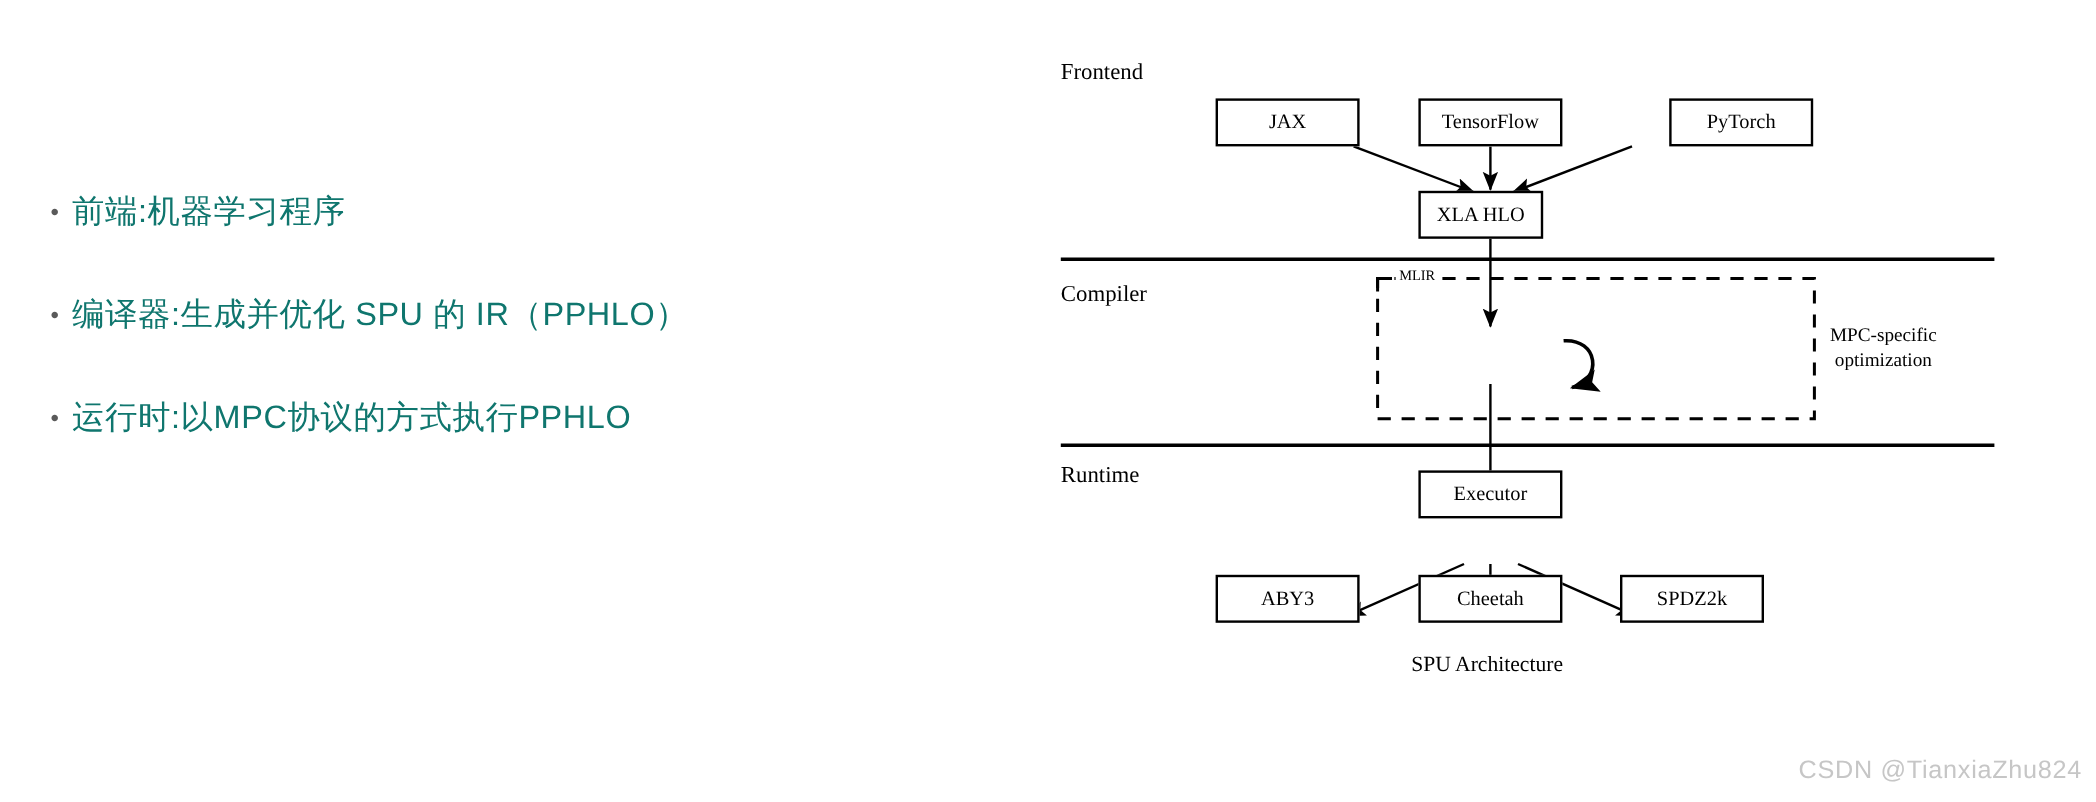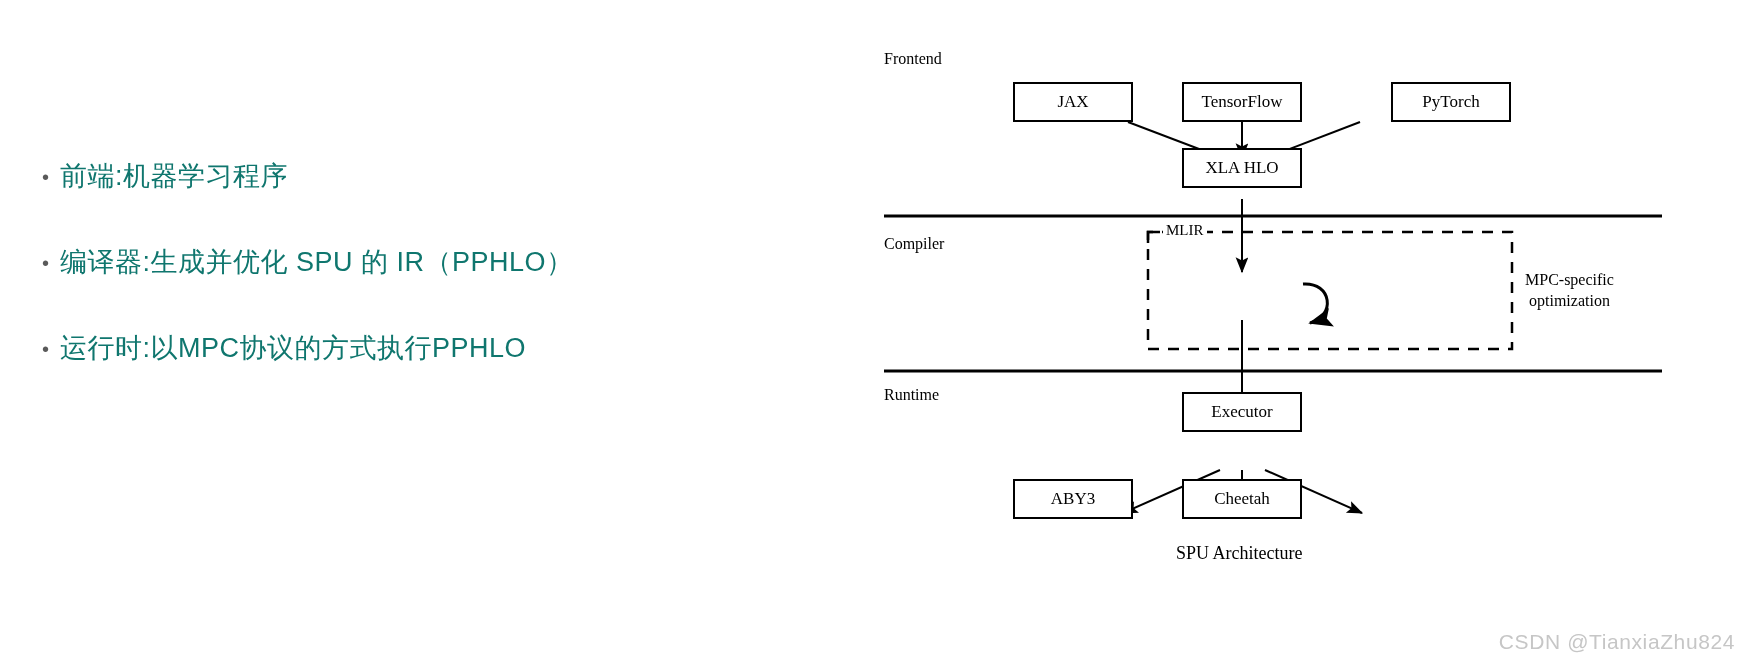--- a/index.html
+++ b/index.html
@@ -98,29 +98,29 @@
     justify-content: center;
     font-family: "Liberation Serif", "DejaVu Serif", serif;
     font-size: 17px;
     color: #000000;
     white-space: nowrap;
   }
 
   .section-label {
     position: absolute;
     font-family: "Liberation Serif", "DejaVu Serif", serif;
-    font-size: 16px;
+    font-size: 19px;
     color: #000000;
     white-space: nowrap;
   }
 
   .mlir-label {
     position: absolute;
     font-family: "Liberation Serif", "DejaVu Serif", serif;
-    font-size: 15px;
+    font-size: 12px;
     background: #ffffff;
     padding: 0 3px;
     white-space: nowrap;
   }
 
   .opt-label {
     position: absolute;
     font-family: Liberation Serif, serif;
     font-size: 16px;
     line-height: 21px;
@@ -211,25 +211,26 @@
 
   <div class="opt-label" style="left:645px; top:269px;">
     <div>MPC-specific</div>
     <div>optimization</div>
   </div>
 
   <div class="node-box" style="left:133px; top:82px; width:120px; height:40px;">JAX</div>
   <div class="node-box" style="left:302px; top:82px; width:120px; height:40px;">TensorFlow</div>
   <div class="node-box" style="left:470px; top:82px; width:120px; height:40px;margin-left:41px;">PyTorch</div>
 
-  <div class="node-box" style="left:302px; top:148px; width:120px; height:40px;text-align:center;">XLA HLO</div>
+  <div class="node-box" style="left:302px; top:159px; width:104px; height:40px;text-align:center;">XLA HLO</div>
 
 
   <div class="node-box" style="left:302px; top:392px; width:120px; height:40px;">Executor</div>
 
   <div class="node-box" style="left:133px; top:479px; width:120px; height:40px;">ABY3</div>
   <div class="node-box" style="left:302px; top:479px; width:120px; height:40px;">Cheetah</div>
+  <div class="node-box" style="left:470px; top:479px; width:120px; height:40px;">SPDZ2k</div>
 
   <div id="diagram-caption" style="left:296px; top:543px;">SPU Architecture</div>
 
 </div>
 
 <div id="watermark">CSDN @TianxiaZhu824</div>
 
 </body></html>

